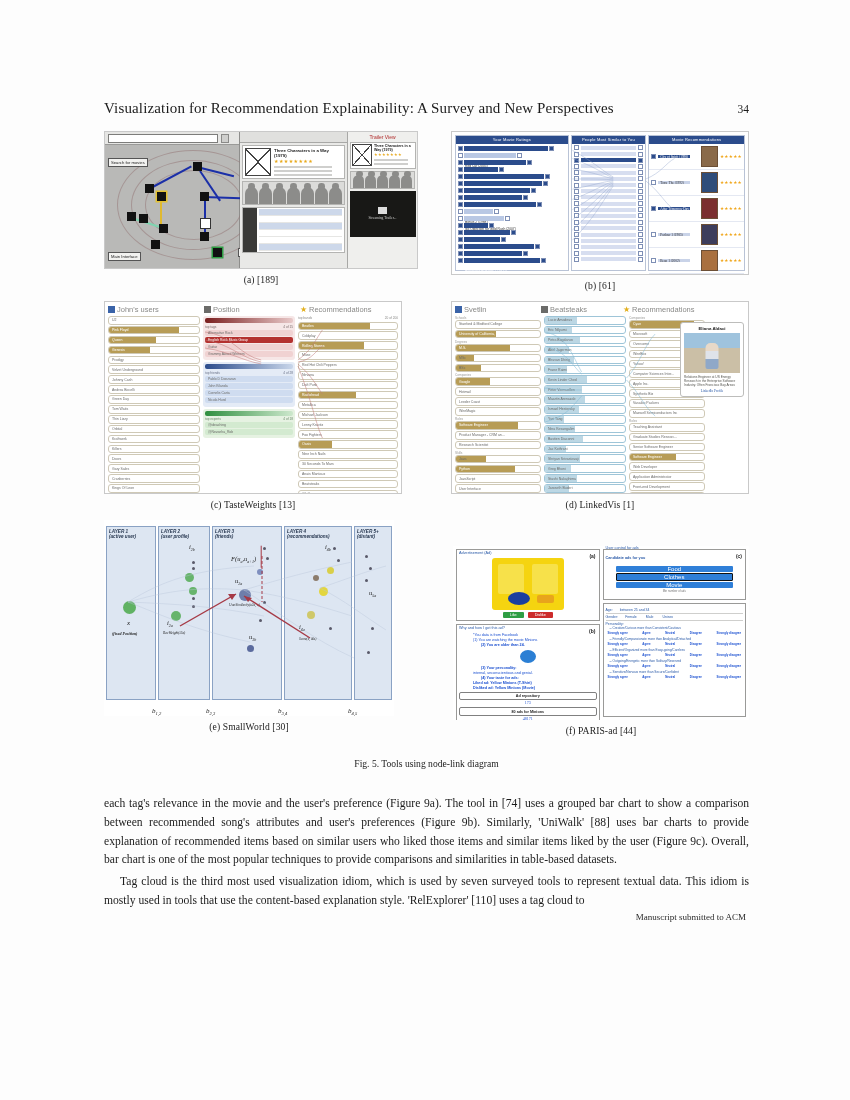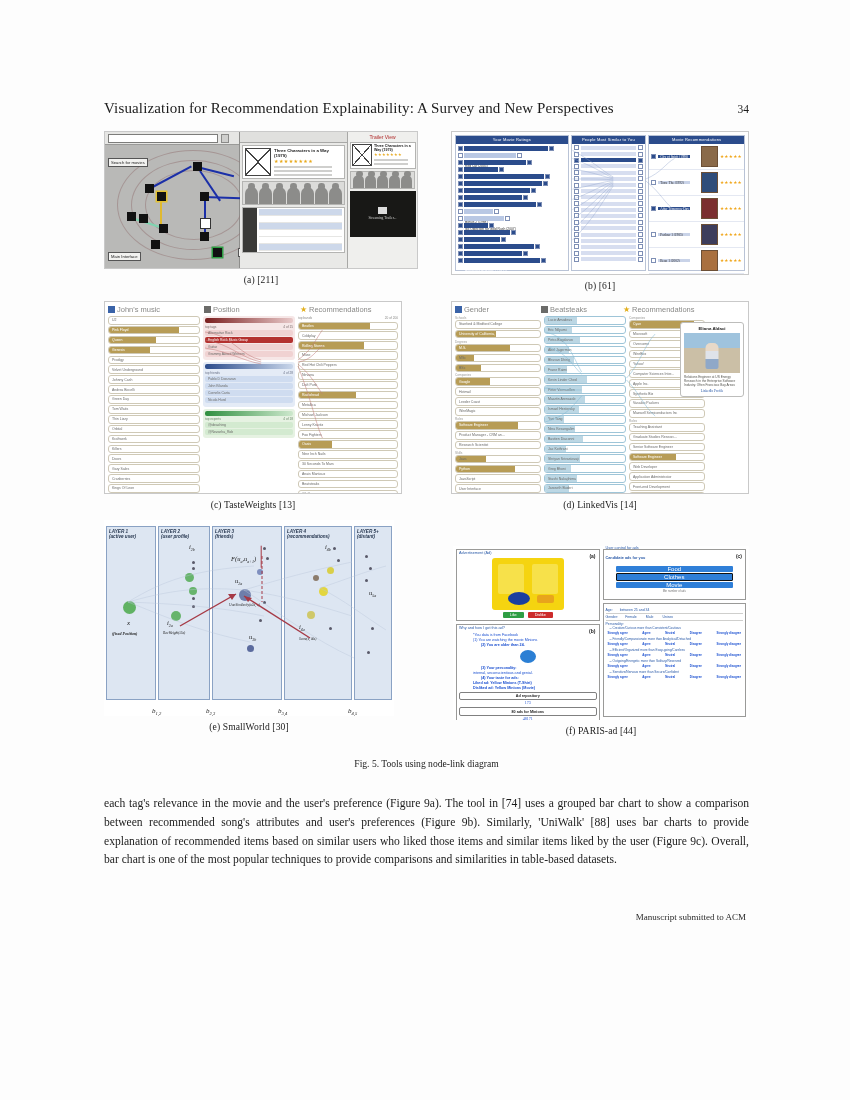--- a/index.html
+++ b/index.html
@@ -304,21 +304,21 @@
               <div class="av" style="width:11px;height:13px"></div>
             </div>
             <div class="vid">
               <div style="text-align:center">
                 <div class="playbtn" style="margin:0 auto"></div>
                 <div class="vidlbl">Streaming Trailer...</div>
               </div>
             </div>
           </div>
         </div>
-        <div class="cap">(a) [211]</div>
+        <div class="cap">(a) [189]</div>
       </div>
 
       <div>
         <div class="panel pb">
           <div class="col cb1">
             <div class="colhd">Your Movie Ratings</div>
             <div style="padding-top:1px">
               <div class="ratrow">
                   <div class="dot f"></div>
                   <div class="ratbar" style="width:84px"><span class="rattxt">Office Space (Nevada..., 1999)</span></div>
@@ -573,21 +573,21 @@
       </div>
     </div>
 
     <div class="row">
 
       <div>
         <div class="panel pcd">
           <div class="cdhead">
             <div style="width:96px">
                 <span class="sq"></span>
-                <span>John's music</span>
+                <span>John's users</span>
               </div>
             <div style="width:96px">
                 <span class="sq" style="background:#6b6b69"></span>
                 <span>Position</span>
               </div>
             <div style="flex:1">
                 <span class="sq star">★</span>
                 <span>Recommendations</span>
               </div>
           </div>
@@ -817,21 +817,21 @@
           </div>
         </div>
         <div class="cap">(c) TasteWeights [13]</div>
       </div>
 
       <div>
         <div class="panel pcd">
           <div class="cdhead">
             <div style="width:86px">
                 <span class="sq"></span>
-                <span>Gender</span>
+                <span>Svetlin</span>
               </div>
             <div style="width:82px">
                 <span class="sq" style="background:#6b6b69"></span>
                 <span>Beatsteaks</span>
               </div>
             <div style="flex:1">
                 <span class="sq star">★</span>
                 <span>Recommendations</span>
               </div>
           </div>
@@ -1077,21 +1077,21 @@
 
           <div class="profcard">
             <div class="pcname">Eliana Aldaci</div>
             <div class="pcphoto">
                 <div class="per"></div>
               </div>
             <div style="font-size:3.2px;color:#55554f;line-height:1.25;font-family:'Liberation Sans',sans-serif">Relations Engineer at US Energy Research in the Enterprise Software Industry. Often Francisco Bay Areas</div>
             <div class="pclink">LinkedIn Profile</div>
           </div>
         </div>
-        <div class="cap">(d) LinkedVis [14]</div>
+        <div class="cap">(d) LinkedVis [1]</div>
       </div>
     </div>
 
     <div class="row">
 
       <div>
         <div class="panel pe" style="border:none">
           <div class="layer" style="left:2px;width:48px">
             <div class="lt"><span>LAYER 1</span><br><span>(active user)</span></div>
             <div class="pt" style="left:16px;top:74px;width:13px;height:13px;background:#4aa84a;opacity:.85"></div>
@@ -1299,16 +1299,17 @@
         </div>
         <div class="cap">(f) PARIS-ad [44]</div>
       </div>
     </div>
 
     <div class="figcap">Fig. 5.  Tools using node-link diagram</div>
   </div>
 
   <div class="body">
     <p>each tag's relevance in the movie and the user's preference (Figure 9a). The tool in [74] uses a grouped bar chart to show a comparison between recommended song's attributes and user's preferences (Figure 9b). Similarly, 'UniWalk' [88] uses bar charts to provide explanation of recommended items based on similar users who liked those items and similar items liked by the user (Figure 9c). Overall, bar chart is one of the most popular techniques to provide comparisons and similarities in table-based datasets.</p>
+    <p class="ind">Tag cloud is the third most used visualization idiom, which is used by seven surveyed tools to represent textual data. This idiom is mostly used in tools that use the content-based explanation style. 'RelExplorer' [110] uses a tag cloud to</p>
   </div>
 
   <div class="foot">Manuscript submitted to ACM</div>
 </div>
 
 </body></html>

